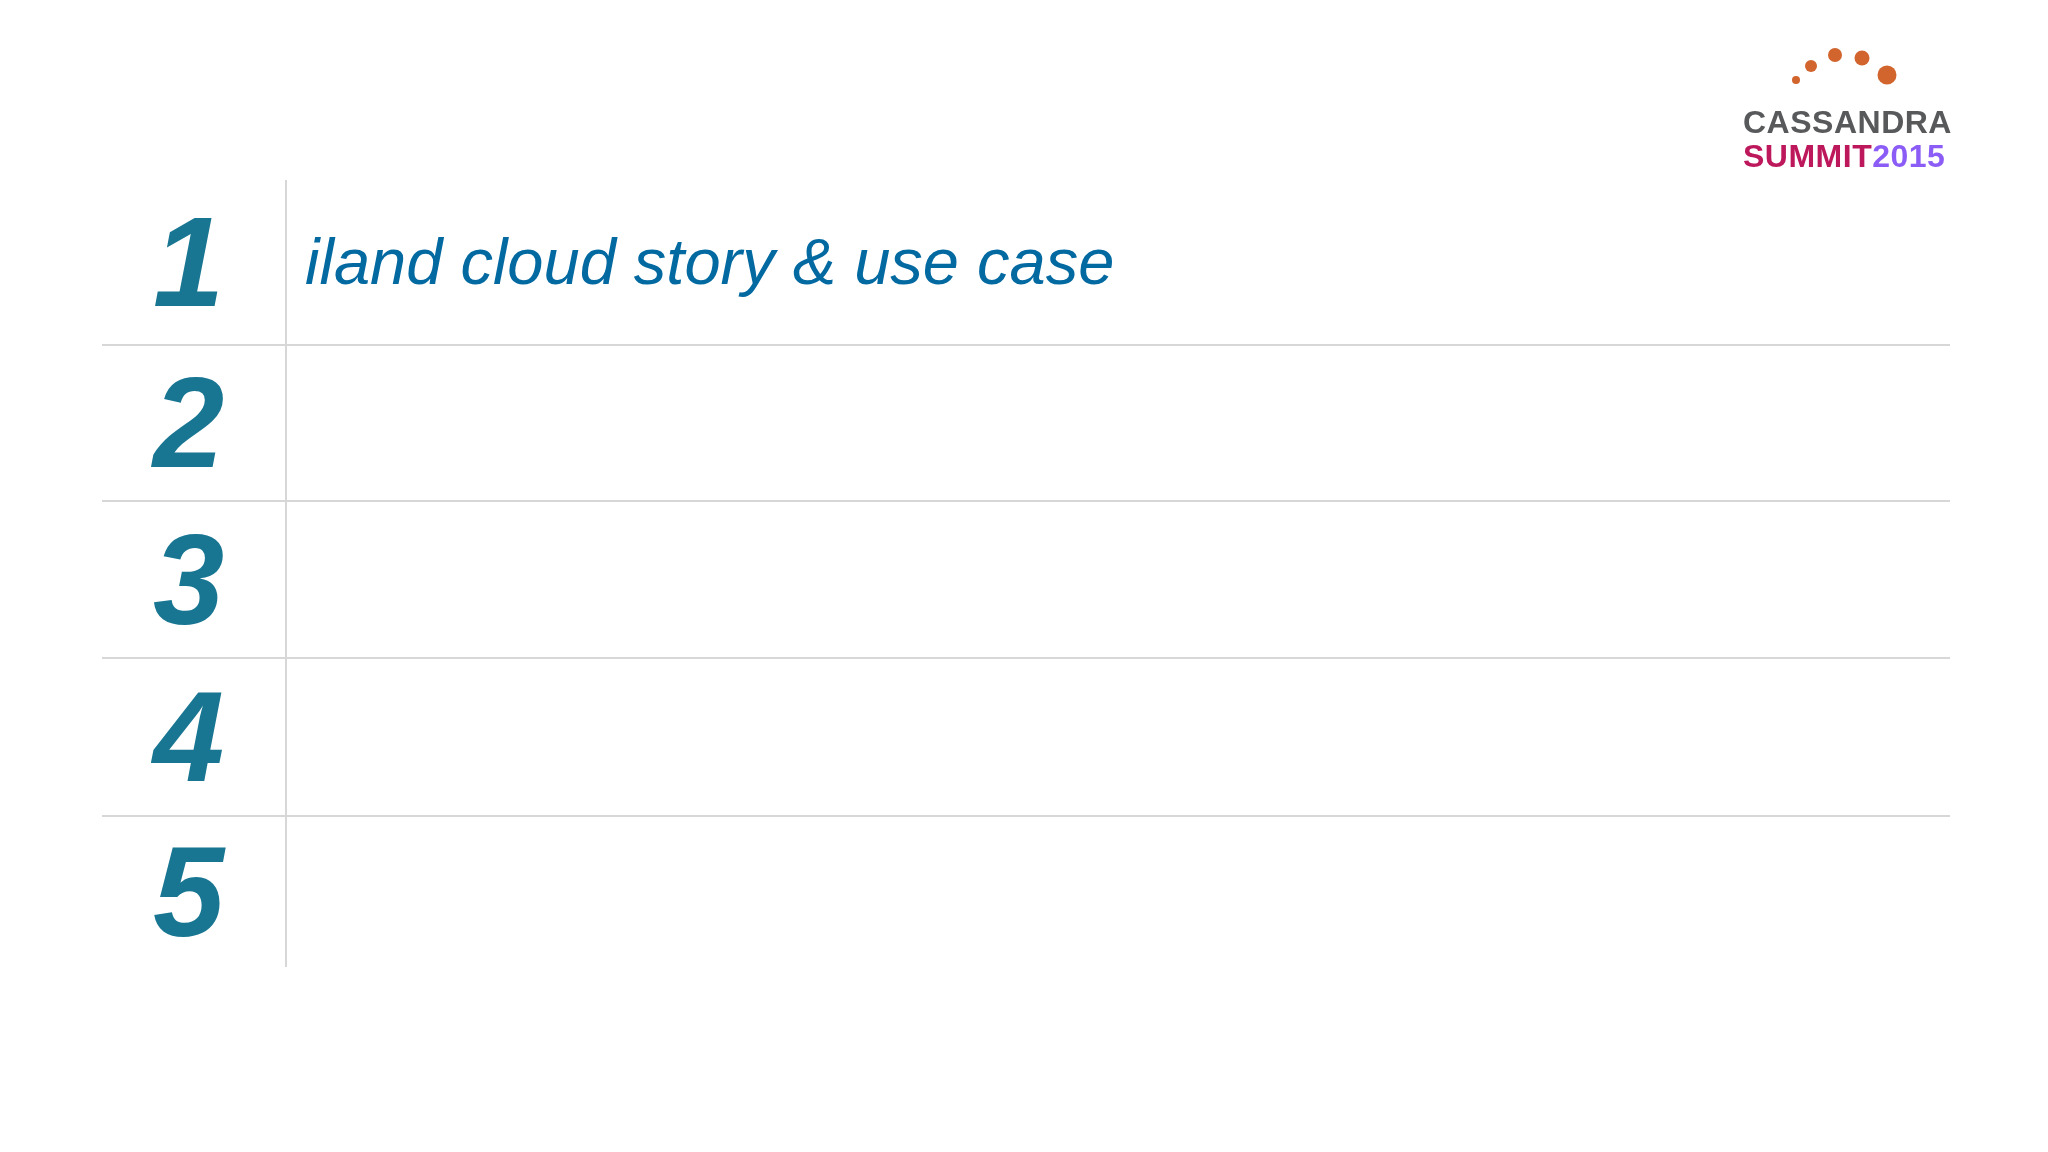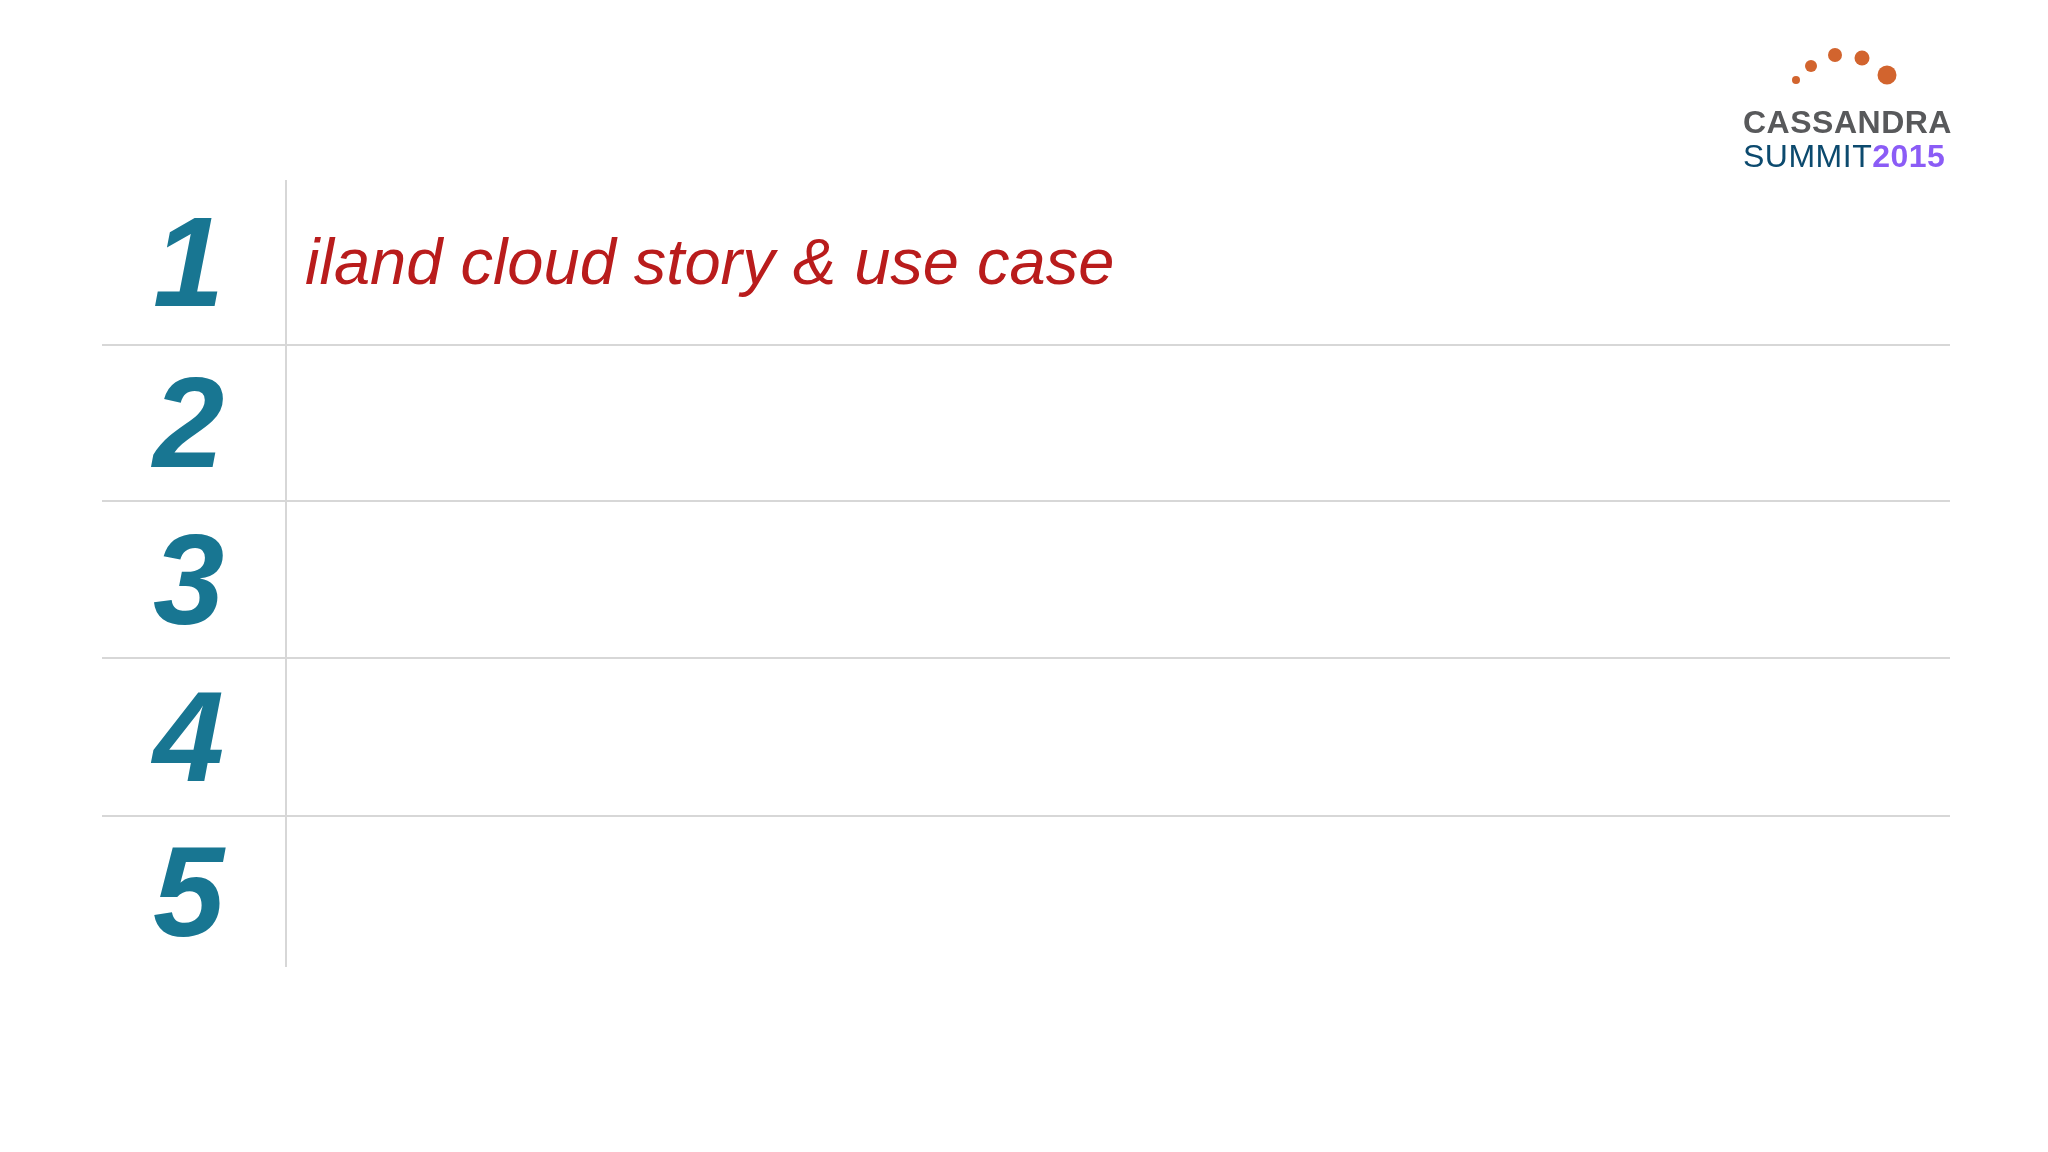--- a/index.html
+++ b/index.html
@@ -13,21 +13,21 @@
   
   .logo {
     position: absolute; left: 1743px; top: 34px; width: 230px;
   }
   .logo svg { display: block; }
   .logo-line1 {
     font-size: 32px; font-weight: bold; color: #58595B;
     letter-spacing: 0.5px; line-height: 1.05; margin-top: 12px;
   }
   .logo-line2 { font-size: 32px; line-height: 1.05; letter-spacing: 0.5px; }
-  .logo-line2 .light { font-weight: normal; color: #0c4a6e; }
+  .logo-line2 .light { font-weight: bold; color: #be185d; }
   .logo-line2 .bold  { font-weight: bold;   color: #8b5cf6; }
 
   
   .agenda {
     position: absolute; left: 102px; top: 180px; width: 1848px;
   }
   .agenda-row { display: flex; border-bottom: 2px solid #d7d7d7; }
   .agenda-row:nth-child(1) { height: 166px; }
   .agenda-row:nth-child(2) { height: 156px; }
   .agenda-row:nth-child(3) { height: 157px; }
@@ -43,21 +43,21 @@
     font-size: 128px; font-weight: bold; font-style: italic;
     color: #187692; line-height: 1;
     padding-right: 10px; 
   }
   .label-cell {
     flex: 1 1 auto;
     display: flex; align-items: center;
     padding-left: 18px; overflow: visible;
   }
   .label {
-    font-style: italic; font-size: 65px; color: #b91c1c;
+    font-style: italic; font-size: 65px; color: #0369a1;
     line-height: 1.16; letter-spacing: 0;
   }
 </style>
 </head>
 <body>
 
 <div class="logo">
   <svg width="215" height="60" viewBox="0 0 215 60" aria-hidden="true">
     <circle cx="53" cy="46" r="4" fill="#D2642E"></circle>
     <circle cx="68" cy="32" r="6" fill="#D2642E"></circle>

